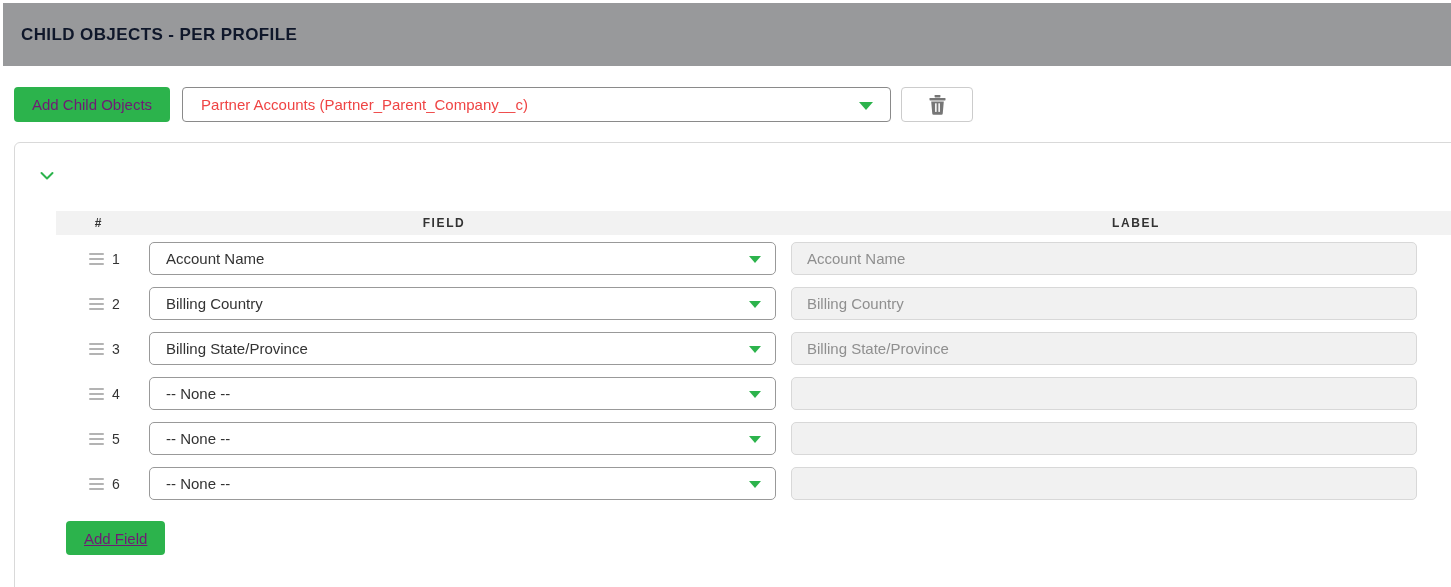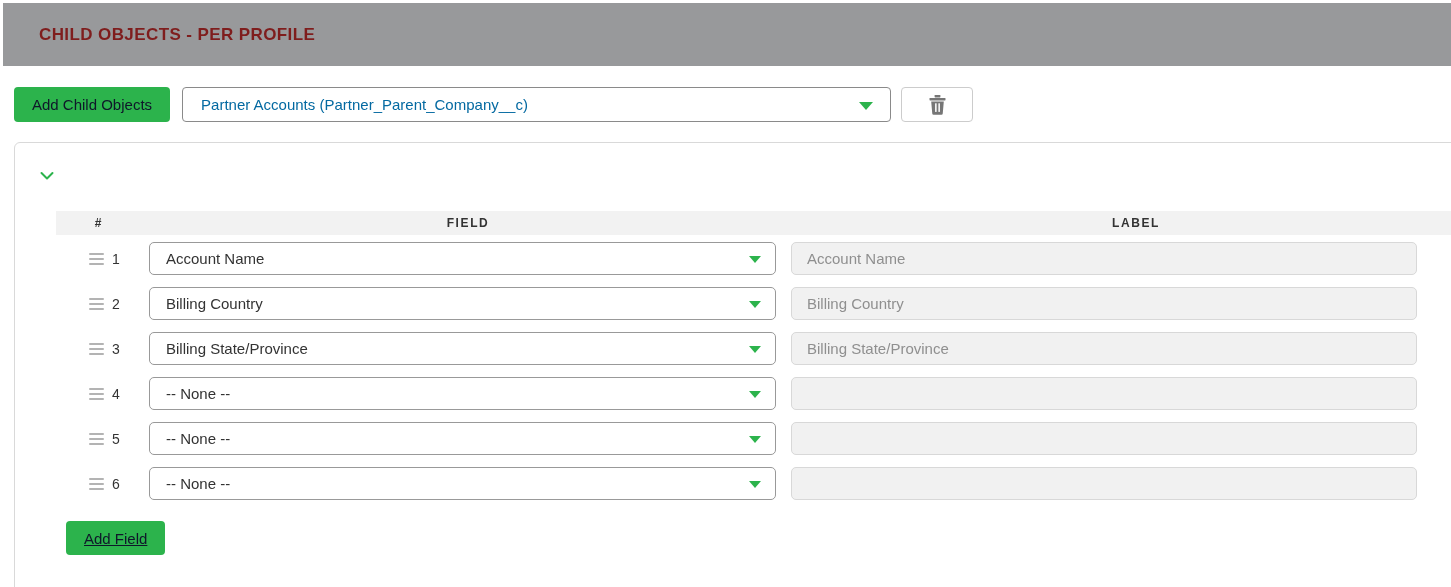--- a/index.html
+++ b/index.html
@@ -2,30 +2,30 @@
 <html><head>
 <meta charset="utf-8">
 <style>
   * { box-sizing: border-box; margin: 0; padding: 0; }
   html, body { width: 1451px; height: 587px; overflow: hidden; background: #fff;
     font-family: "Liberation Sans", sans-serif; }
 
   
   .titlebar { margin: 3px 0 0 3px; height: 63px; background: #98999b;
     display: flex; align-items: center; }
-  .titlebar h1 { color: #7f1d1d; font-size: 17px; font-weight: 700;
-    letter-spacing: 0.4px; padding-left: 36px; }
+  .titlebar h1 { color: #0f172a; font-size: 17px; font-weight: 700;
+    letter-spacing: 0.4px; padding-left: 18px; }
 
   
   .toolbar { margin-top: 21px; padding-left: 14px; display: flex; align-items: center; }
-  .btn-green { background: #2cb34c; color: #0f172a; border: none; border-radius: 4px;
+  .btn-green { background: #2cb34c; color: #701a75; border: none; border-radius: 4px;
     height: 35px; padding: 0 18px; font-size: 15px; font-family: inherit; cursor: pointer; }
   .obj-select { margin-left: 12px; width: 709px; height: 35px; border: 1px solid #8a8a8a;
     border-radius: 4px; background: #fff; display: flex; align-items: center;
-    padding: 0 24px 0 18px; font-size: 15px; color: #0369a1; position: relative; cursor: pointer; }
+    padding: 0 24px 0 18px; font-size: 15px; color: #ef4444; position: relative; cursor: pointer; }
   .caret { position: absolute; right: 17px; top: 50%; margin-top: -3px; width: 0; height: 0;
     border-left: 7px solid transparent; border-right: 7px solid transparent;
     border-top: 8px solid #2cb34c; }
   .trash-btn { margin-left: 10px; width: 72px; height: 35px; background: #fff;
     border: 1px solid #ccc; border-radius: 4px; display: flex; align-items: center;
     justify-content: center; cursor: pointer; }
 
   
   .panel { margin: 20px 0 0 14px; width: 1460px; height: 470px;
     border: 1px solid #d9d9d9; border-radius: 6px; background: #fff; }
@@ -33,21 +33,21 @@
   .section-head { margin: 25px 0 0 24px; display: flex; align-items: center; cursor: pointer; }
   .section-head .chev { width: 16px; height: 16px; }
   .section-title { margin-left: 9px; font-size: 19px; color: #333; }
 
   
   .thead { margin: 27px 0 0 41px; width: 1418px; height: 24px; background: #f2f2f2;
     position: relative; }
   .thead span { position: absolute; top: 0; line-height: 24px; transform: translateX(-50%);
     font-size: 12px; font-weight: 700; letter-spacing: 1.6px; color: #333; }
   .th-num   { left: 43px; }
-  .th-field { left: 412px; }
+  .th-field { left: 388px; }
   .th-label { left: 1080px; }
 
   
   .row { display: flex; align-items: center; height: 33px; margin: 12px 0 0 74px; }
   .row:first-child { margin-top: 7px; }
   .drag { width: 15px; display: flex; flex-direction: column; gap: 3px; cursor: grab; }
   .drag i { display: block; height: 2px; background: #b3b3b3; border-radius: 1px; }
   .row-num { margin-left: 8px; width: 20px; font-size: 14px; color: #333; }
   .field-select { margin-left: 17px; width: 627px; height: 33px; border: 1px solid #999;
     border-radius: 5px; background: #fff; display: flex; align-items: center;

